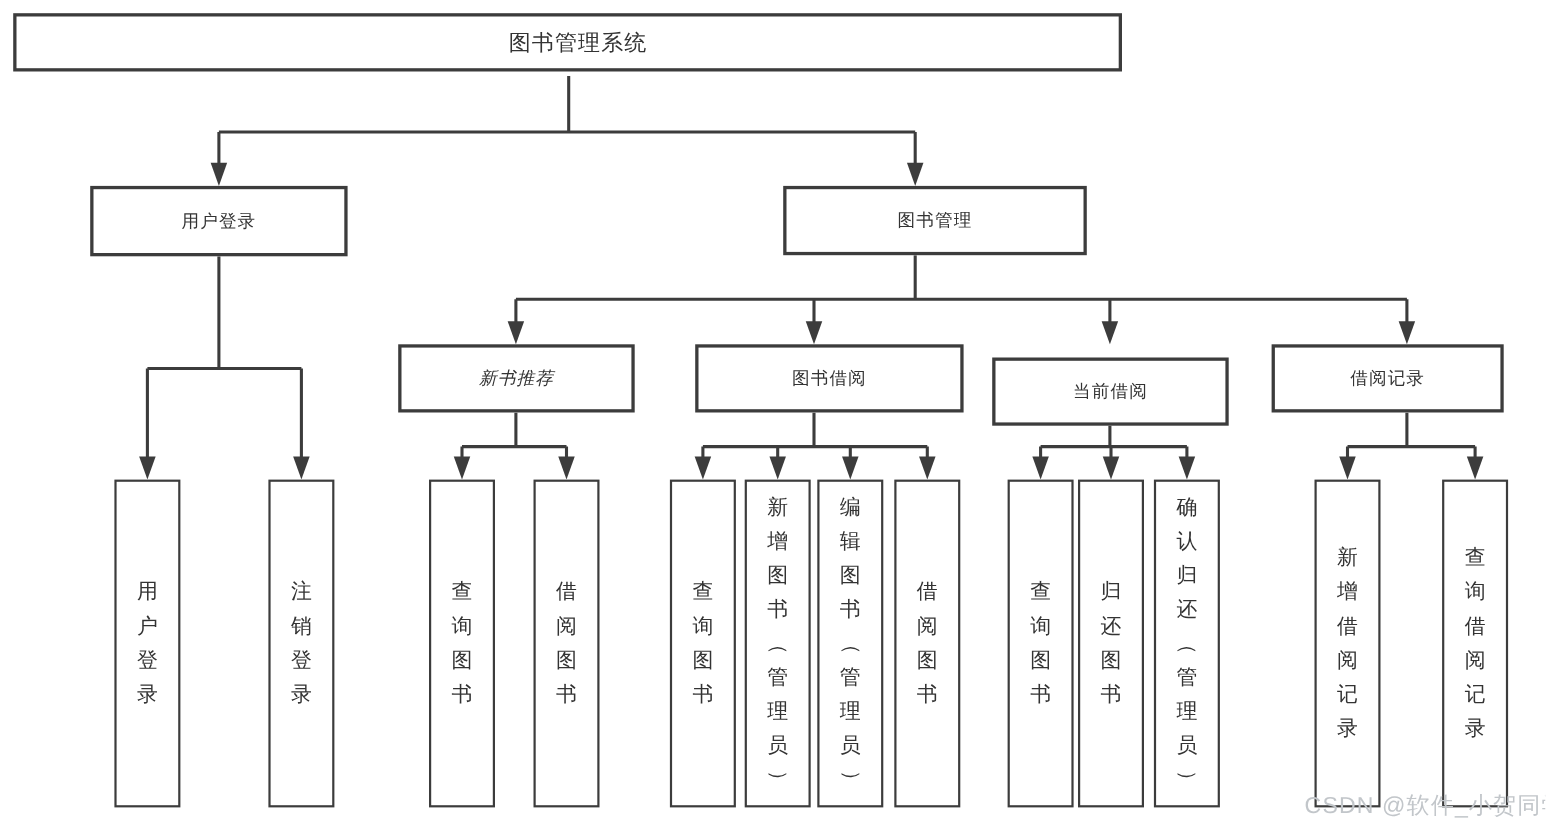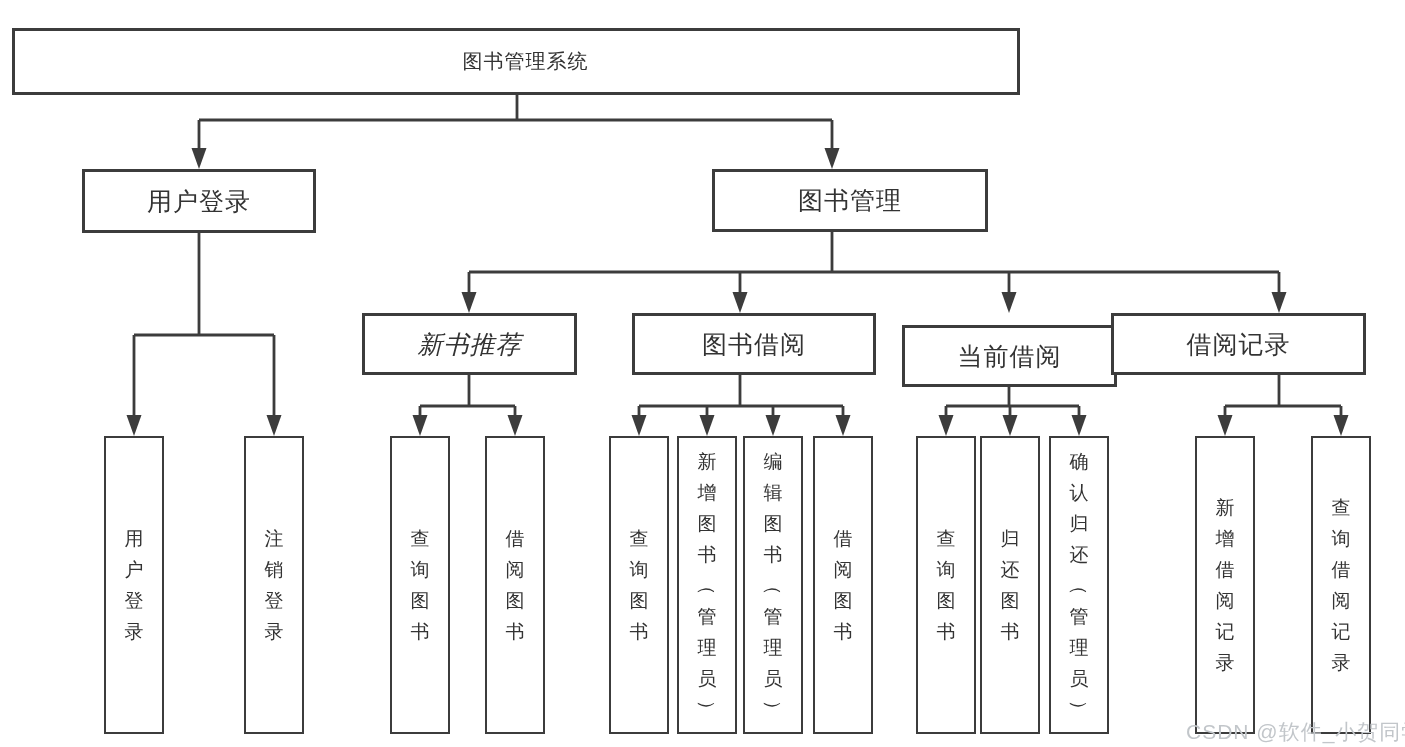--- a/index.html
+++ b/index.html
@@ -16,21 +16,21 @@
     overflow:hidden;
   }
   .connectors{position:absolute;left:0;top:0;z-index:1;}
   .node{
     position:absolute;
     box-sizing:border-box;
     background:#ffffff;
     border:3px solid var(--line);
     display:flex;align-items:center;justify-content:center;
     color:var(--text);
-    font-size:25px;
+    font-size:16px;
     letter-spacing:1px;
     z-index:2;
   }
   .node.top{font-size:20px;}
   .leaf{
     position:absolute;
     box-sizing:border-box;
     width:60px;height:298px;top:436px;
     background:#ffffff;
     border:2.5px solid var(--line);
@@ -90,29 +90,29 @@
     <path d="M1009,375 V406 M946,406 H1079 M946,406 V418 M1010,406 V418 M1079,406 V418" fill="none" stroke="#3c3c3c" stroke-width="2.8"></path>
     <polygon points="938.5,415 953.5,415 946,436" fill="#3c3c3c"></polygon>
     <polygon points="1002.5,415 1017.5,415 1010,436" fill="#3c3c3c"></polygon>
     <polygon points="1071.5,415 1086.5,415 1079,436" fill="#3c3c3c"></polygon>
 
     <path d="M1279,375 V406 M1225,406 H1341 M1225,406 V418 M1341,406 V418" fill="none" stroke="#3c3c3c" stroke-width="2.8"></path>
     <polygon points="1217.5,415 1232.5,415 1225,436" fill="#3c3c3c"></polygon>
     <polygon points="1333.5,415 1348.5,415 1341,436" fill="#3c3c3c"></polygon>
   </svg>
 
-  <div class="node top" style="left:12px;top:28px;width:1008px;height:67px;padding-left:19px;">图书管理系统</div>
+  <div class="node top" style="left:12px;top:12px;width:1008px;height:53px;padding-left:19px;">图书管理系统</div>
 
   <div class="node" style="left:82px;top:169px;width:234px;height:64px;">用户登录</div>
   <div class="node" style="left:712px;top:169px;width:276px;height:63px;">图书管理</div>
 
   <div class="node" style="left:362px;top:313px;width:215px;height:62px;font-style:italic;">新书推荐</div>
   <div class="node" style="left:632px;top:313px;width:244px;height:62px;">图书借阅</div>
   <div class="node" style="left:902px;top:313px;width:215px;height:62px;margin-top:12px;">当前借阅</div>
-  <div class="node" style="left:1111px;top:313px;width:255px;height:62px;">借阅记录</div>
+  <div class="node" style="left:1156px;top:313px;width:211px;height:62px;">借阅记录</div>
 
   <div class="leaf" style="left:104px;">
       <span class="vchar">用</span>
       <span class="vchar">户</span>
       <span class="vchar">登</span>
       <span class="vchar">录</span>
     </div>
   <div class="leaf" style="left:244px;">
       <span class="vchar">注</span>
       <span class="vchar">销</span>

